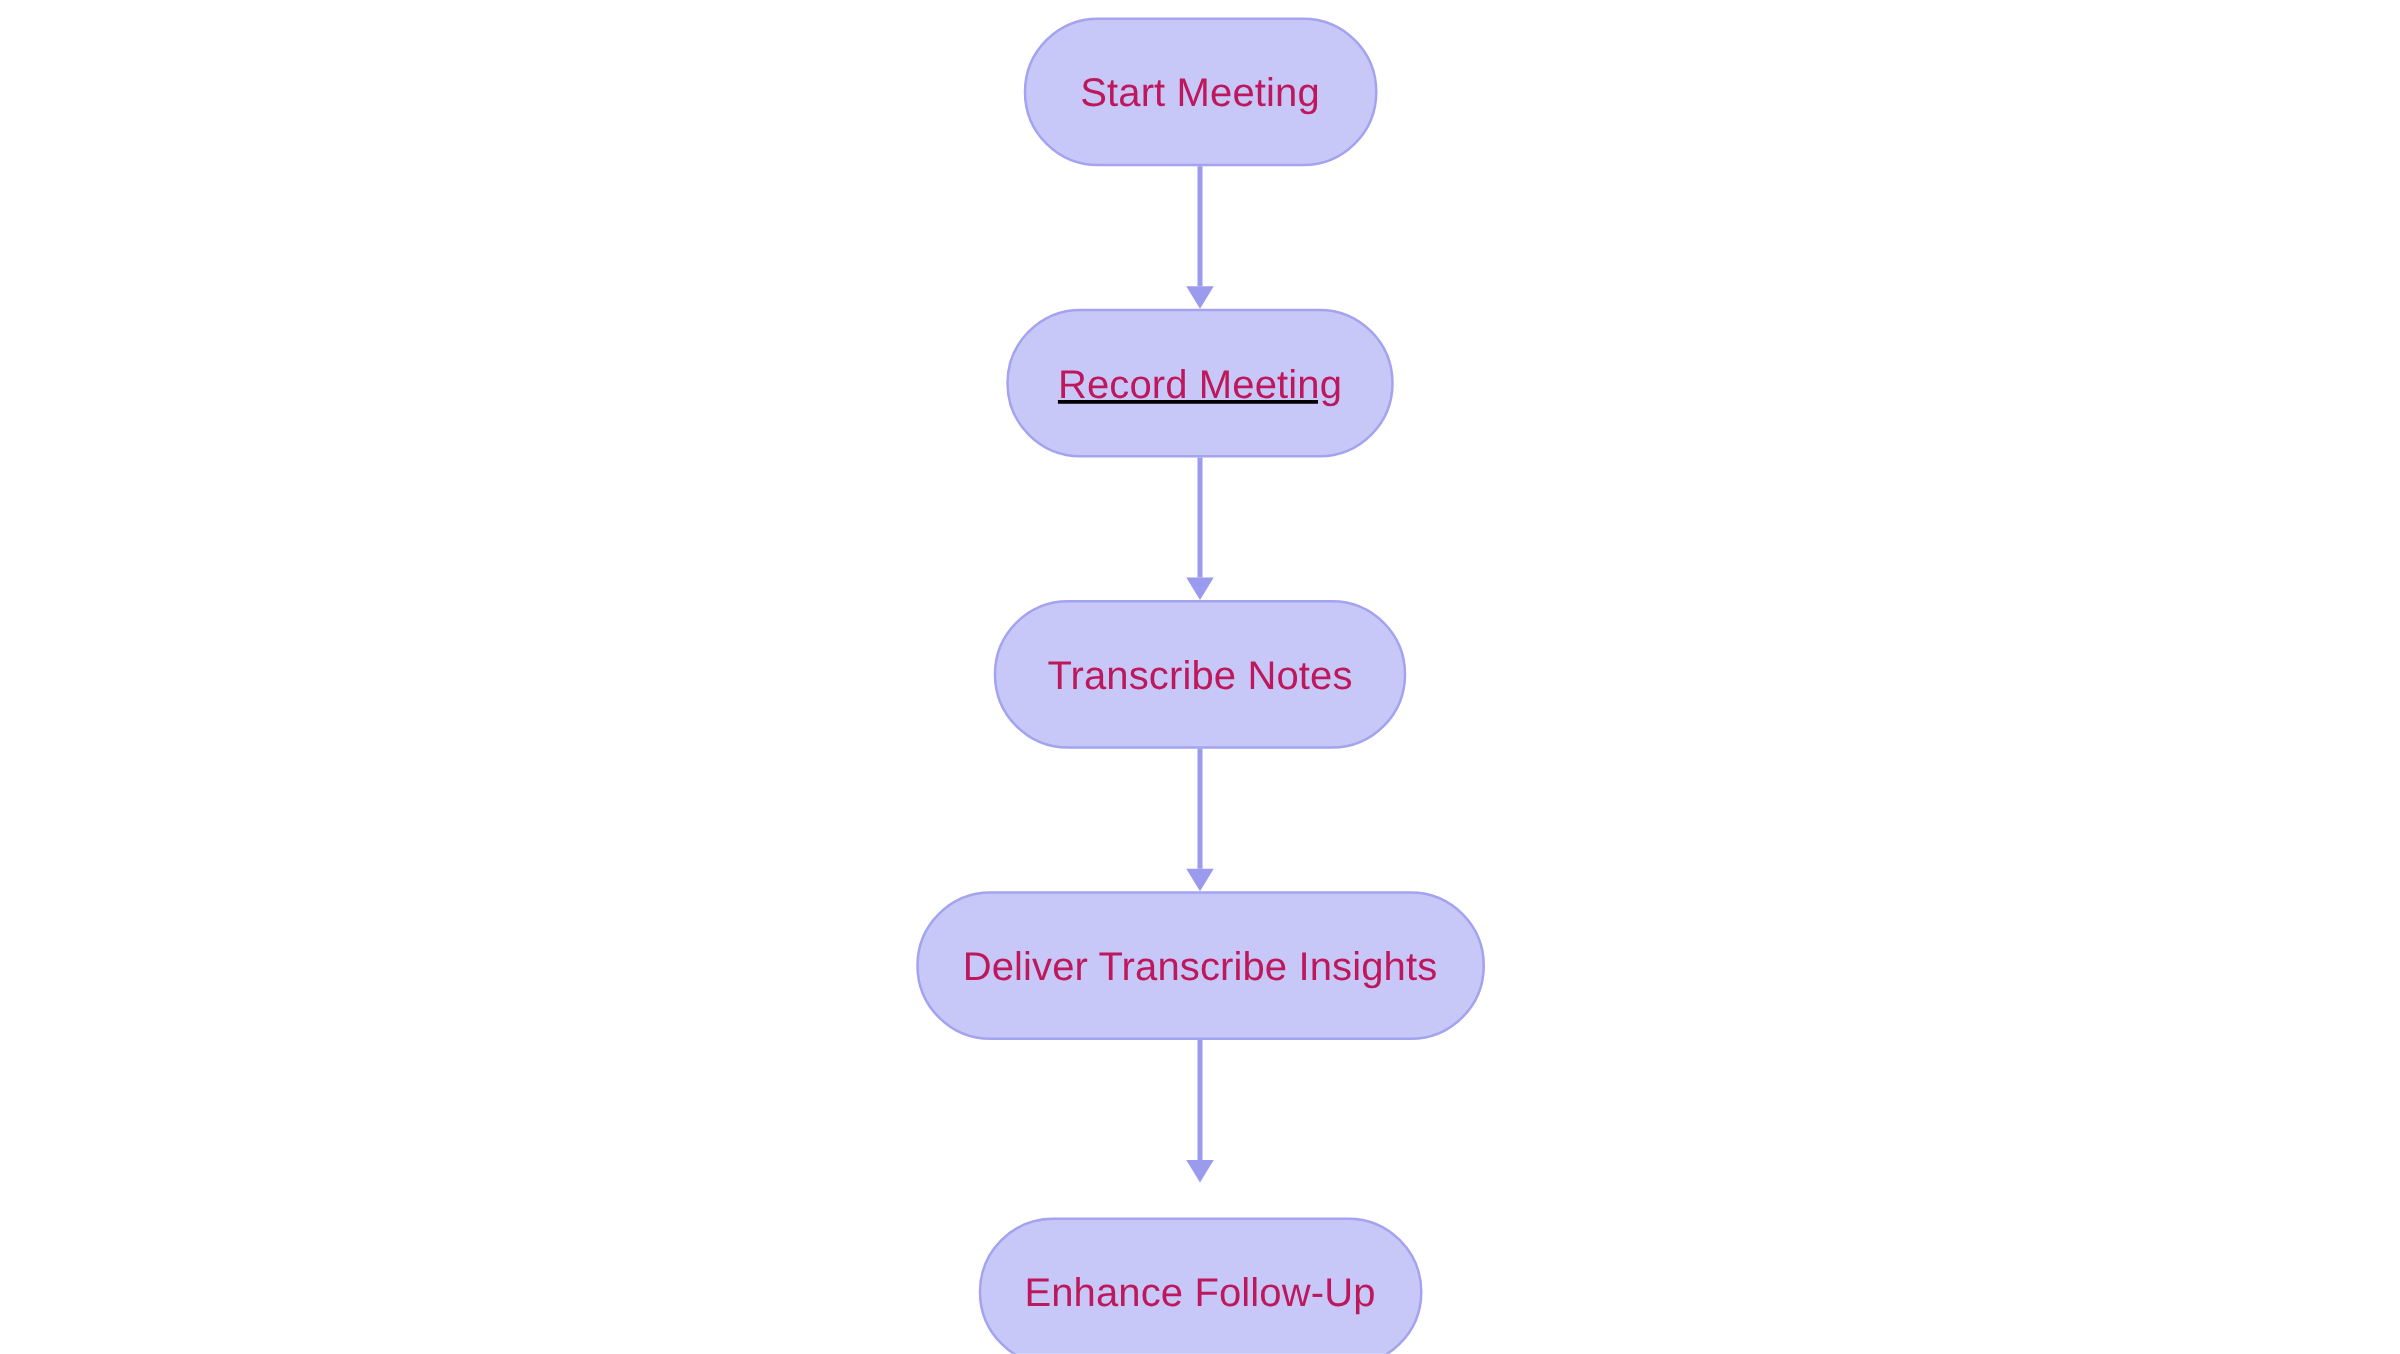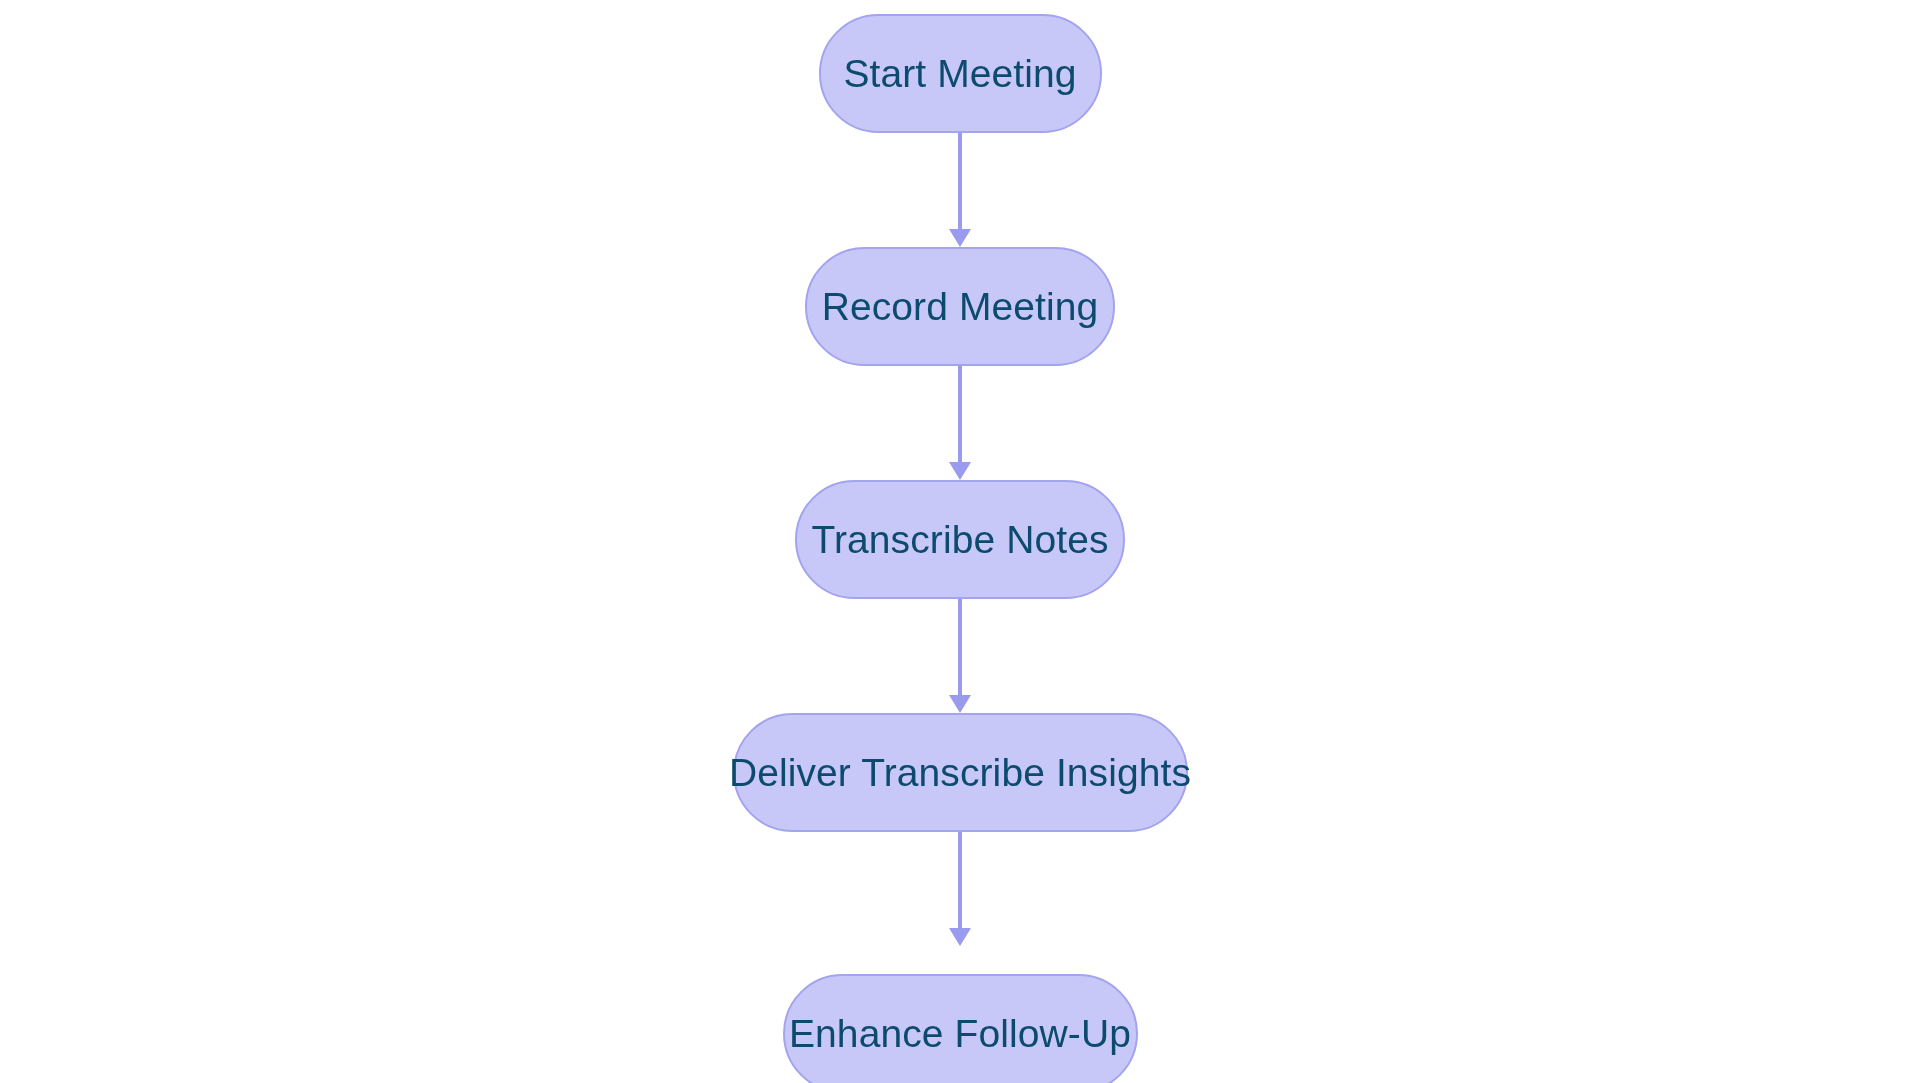--- a/index.html
+++ b/index.html
@@ -40,32 +40,32 @@
     height: 119px;
     background: #c8c8f8;
     border: 2px solid #a3a3f0;
     border-radius: 60px;
     display: flex;
     align-items: center;
     justify-content: center;
     flex: none;
   }
   .node-label {
-    color: #0c4a6e;
+    color: #be185d;
     font-family: "Liberation Sans", sans-serif;
-    font-size: 39px;
+    font-size: 32px;
     font-weight: 400;
     letter-spacing: 0.1px;
     white-space: nowrap;
     line-height: 1;
   }
 
   
   .w-1 { width: 283px; }
-  .w-2 { width: 310px; }
+  .w-2 { width: 310px; text-decoration: underline; }
   .w-3 { width: 330px; }
   .w-4 { width: 455px; }
   .w-5 { width: 355px; margin-top: 28px; }
 
   
   .connector {
     position: relative;
     width: 22px;
     height: 114px;
     flex: none;

